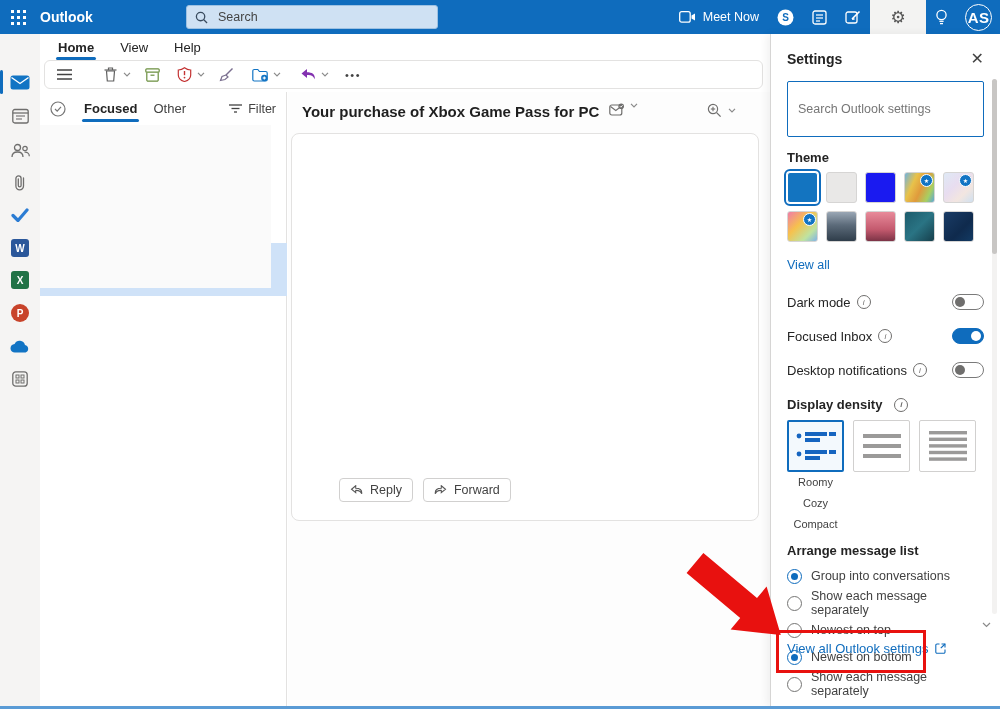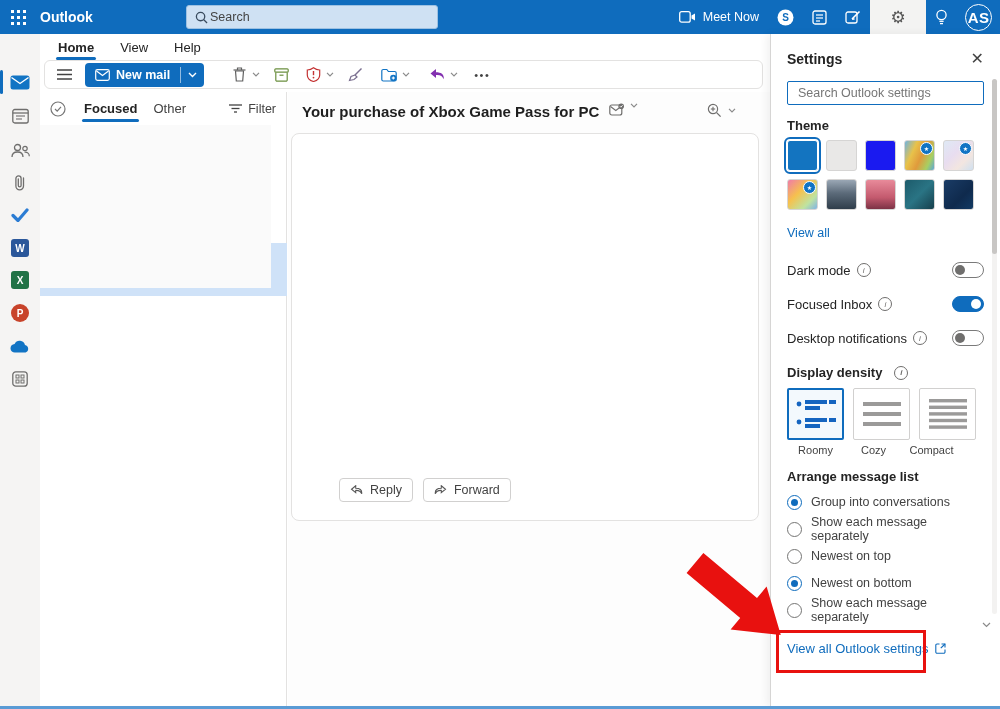--- a/index.html
+++ b/index.html
@@ -4,21 +4,21 @@
 <style>
   html,body{margin:0;padding:0;background:#e8e8e8;}
   .app{position:relative;width:1000px;height:709px;background:#ffffff;overflow:hidden;
        font-family:"Liberation Sans",sans-serif;color:#242424;}
   
   .topbar{position:absolute;left:0;top:0;width:1000px;height:34px;background:#0f6cbd;display:flex;align-items:center;}
   .launcher{width:36px;height:34px;display:flex;align-items:center;justify-content:center;cursor:pointer;}
   .brand{color:#fff;font-size:14px;font-weight:700;margin-left:4px;}
   .topsearch{position:absolute;left:186px;top:5px;width:252px;height:24px;background:#cfe1f3;border:1px solid #9dc1e2;
              border-radius:3px;display:flex;align-items:center;box-sizing:border-box;padding:0 8px;}
-  .topsearch input{border:none;background:transparent;outline:none;font-size:12.5px;color:#2f2f2f;width:200px;
+  .topsearch input{border:none;background:transparent;outline:none;font-size:12.5px;color:#2f2f2f;margin-left:8px;width:200px;
              font-family:"Liberation Sans",sans-serif;}
   .topsearch input::placeholder{color:#444;}
   .topright{position:absolute;right:0;top:0;height:34px;display:flex;align-items:center;}
   .tb-item{display:flex;align-items:center;justify-content:center;height:34px;padding:0 9px;cursor:pointer;}
   .meetnow-label{color:#fff;font-size:12.5px;margin-left:7px;}
   .gear-btn{background:#f3f3f2;width:38px;}
   .gear-glyph{font-size:17px;color:#565656;line-height:1;}
   .avatar{width:25px;height:25px;border:1.5px solid #fff;border-radius:50%;display:flex;align-items:center;justify-content:center;
           color:#fff;font-size:15px;font-weight:700;letter-spacing:.3px;margin:0 8px;}
   
@@ -60,21 +60,21 @@
   .msg-card{position:absolute;left:3px;top:41px;width:466px;height:386px;background:#fff;border:1px solid #e3e2e1;border-radius:8px;}
   .msg-actions{position:absolute;left:47px;bottom:18px;display:flex;gap:10px;}
   .action-btn{display:flex;align-items:center;gap:7px;height:22px;padding:0 10px;border:1px solid #d1d0cf;border-radius:4px;
               background:#fff;font-size:12.5px;color:#424242;cursor:pointer;}
   
   .settings{position:absolute;left:770px;top:34px;width:230px;height:672px;background:#fff;border-left:1px solid #d6d5d4;
             box-sizing:border-box;padding:0 16px;box-shadow:-3px 0 8px rgba(0,0,0,.06);}
   .set-title-row{display:flex;align-items:center;margin-top:14px;height:22px;}
   .set-title{font-size:14px;font-weight:700;}
   .set-close{margin-left:auto;font-size:16px;color:#424242;cursor:pointer;line-height:1;}
-  .set-search{margin-top:11px;height:22px;border:1px solid #0f6cbd;border-radius:2px;display:flex;align-items:center;padding:0 8px;}
+  .set-search{margin-top:11px;height:22px;border:1px solid #0f6cbd;border-radius:2px;display:flex;align-items:center;padding:16px 8px;}
   .set-search input{border:none;outline:none;width:100%;font-size:12.5px;color:#2f2f2f;font-family:"Liberation Sans",sans-serif;}
   .set-search input::placeholder{color:#767676;}
   .sec-label{margin-top:13px;font-size:13px;font-weight:700;color:#242424;display:flex;align-items:center;gap:6px;}
   .swatch-grid{margin-top:7px;display:grid;grid-template-columns:repeat(5,31px);grid-auto-rows:31px;gap:8px;}
   .swatch{position:relative;border-radius:3px;cursor:pointer;border:1px solid #d6d5d4;box-sizing:border-box;}
   .swatch.selected{outline:2px solid #0f6cbd;outline-offset:1px;border:1px solid #fff;}
   .badge{display:none;position:absolute;top:1px;right:1px;width:11px;height:11px;border-radius:50%;background:#1274c4;
          border:1px solid #fff;align-items:center;justify-content:center;color:#fff;font-size:6px;}
   .badge.show{display:flex;}
   .sw-0{background:#1374c0;}
@@ -94,21 +94,21 @@
   .info-ic{width:12px;height:12px;border:1px solid #6f6e6d;border-radius:50%;margin-left:6px;
            display:inline-flex;align-items:center;justify-content:center;font-size:8px;color:#6f6e6d;font-style:italic;}
   .toggle{margin-left:auto;width:30px;height:14px;border:1px solid #7a7a7a;border-radius:9px;position:relative;cursor:pointer;background:#fff;}
   .toggle::after{content:"";position:absolute;left:2px;top:2px;width:10px;height:10px;border-radius:50%;background:#6f6e6d;}
   .toggle.on{background:#0f6cbd;border-color:#0f6cbd;}
   .toggle.on::after{left:auto;right:2px;background:#fff;}
   .density-grid{margin-top:8px;display:flex;gap:9px;}
   .density-card{width:57px;height:52px;border:1px solid #d1d0cf;border-radius:2px;background:#fff;display:flex;align-items:center;
                 justify-content:center;cursor:pointer;box-sizing:border-box;}
   .density-card.selected{border:2px solid #0f6cbd;background:#f3f9fd;}
-  .density-labels{display:flex;gap:1px;margin-top:4px;}
+  .density-labels{display:flex;gap:9px;margin-top:4px;flex-direction:column;}
   .density-labels div{width:57px;text-align:center;font-size:11px;color:#424242;}
   .radio-row{display:flex;align-items:center;gap:9px;margin-top:9px;height:18px;cursor:pointer;}
   .radio{width:15px;height:15px;border:1px solid #757574;border-radius:50%;box-sizing:border-box;position:relative;flex:none;background:#fff;}
   .radio.checked{border-color:#0f6cbd;}
   .radio.checked::after{content:"";position:absolute;left:3px;top:3px;width:7px;height:7px;border-radius:50%;background:#0f6cbd;}
   .radio-label{font-size:12.5px;color:#424242;}
   .set-footer-link{position:absolute;left:16px;top:607px;display:flex;align-items:center;gap:7px;}
   .scrollbar-track{position:absolute;right:3px;top:45px;width:5px;height:535px;background:#f3f2f1;border-radius:3px;}
   .scrollbar-thumb{position:absolute;right:3px;top:45px;width:5px;height:175px;background:#c8c6c4;border-radius:3px;cursor:pointer;}
   .scroll-down-chev{position:absolute;right:9px;top:588px;cursor:pointer;}
@@ -264,35 +264,20 @@
         
       </div>
     </div>
     <div class="toolbar">
       <div class="tb-icon">
         <svg width="15" height="11" viewBox="0 0 15 11">
           <line x1="0" y1="1" x2="15" y2="1" stroke="#424242" stroke-width="1.5"></line>
           <line x1="0" y1="5.5" x2="15" y2="5.5" stroke="#424242" stroke-width="1.5"></line>
           <line x1="0" y1="10" x2="15" y2="10" stroke="#424242" stroke-width="1.5"></line>
         </svg>
-      </div>
-      <div class="newmail">
-        <div class="nm-main">
-          <svg width="15" height="12" viewBox="0 0 15 12">
-            <rect x="0.7" y="0.7" width="13.6" height="10.6" rx="1.8" fill="none" stroke="#fff" stroke-width="1.2"></rect>
-            <path d="M1.5 2 L7.5 6.5 L13.5 2" fill="none" stroke="#fff" stroke-width="1.2"></path>
-          </svg>
-          <span>New mail</span>
-        </div>
-        <div class="nm-split"></div>
-        <div class="nm-chev">
-          <svg width="9" height="6" viewBox="0 0 9 6">
-            <path d="M1 1 L4.5 4.5 L8 1" fill="none" stroke="#fff" stroke-width="1.4"></path>
-          </svg>
-        </div>
       </div>
       <div class="tb-icon" style="margin-left:24px">
         <svg width="13" height="15" viewBox="0 0 13 15">
           <path d="M2.5 4 h8 l-0.8 10 h-6.4 Z" fill="none" stroke="#616161" stroke-width="1.2"></path>
           <line x1="0.5" y1="3" x2="12.5" y2="3" stroke="#616161" stroke-width="1.2"></line>
           <path d="M4.5 3 V1 h4 v2" fill="none" stroke="#616161" stroke-width="1.2"></path>
         </svg>
       </div>
       <div class="chev">
         <svg width="8" height="5" viewBox="0 0 8 5">

